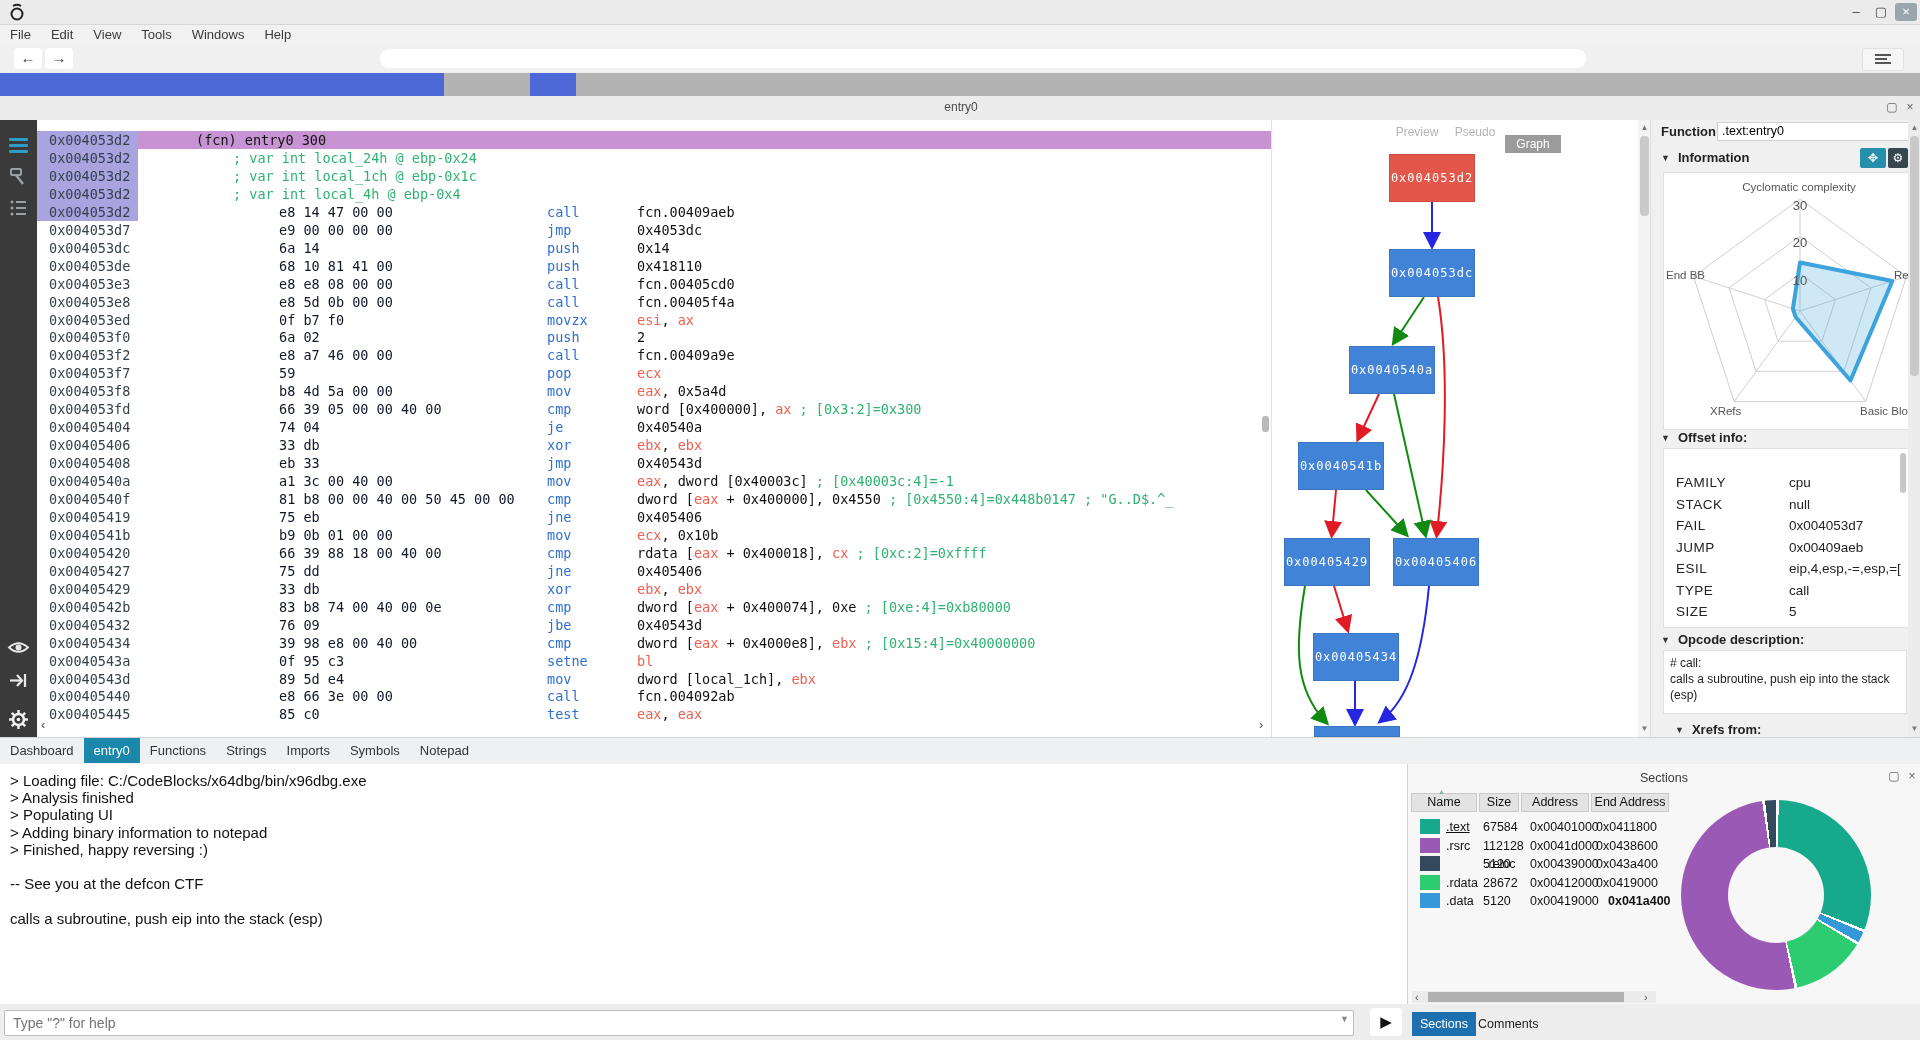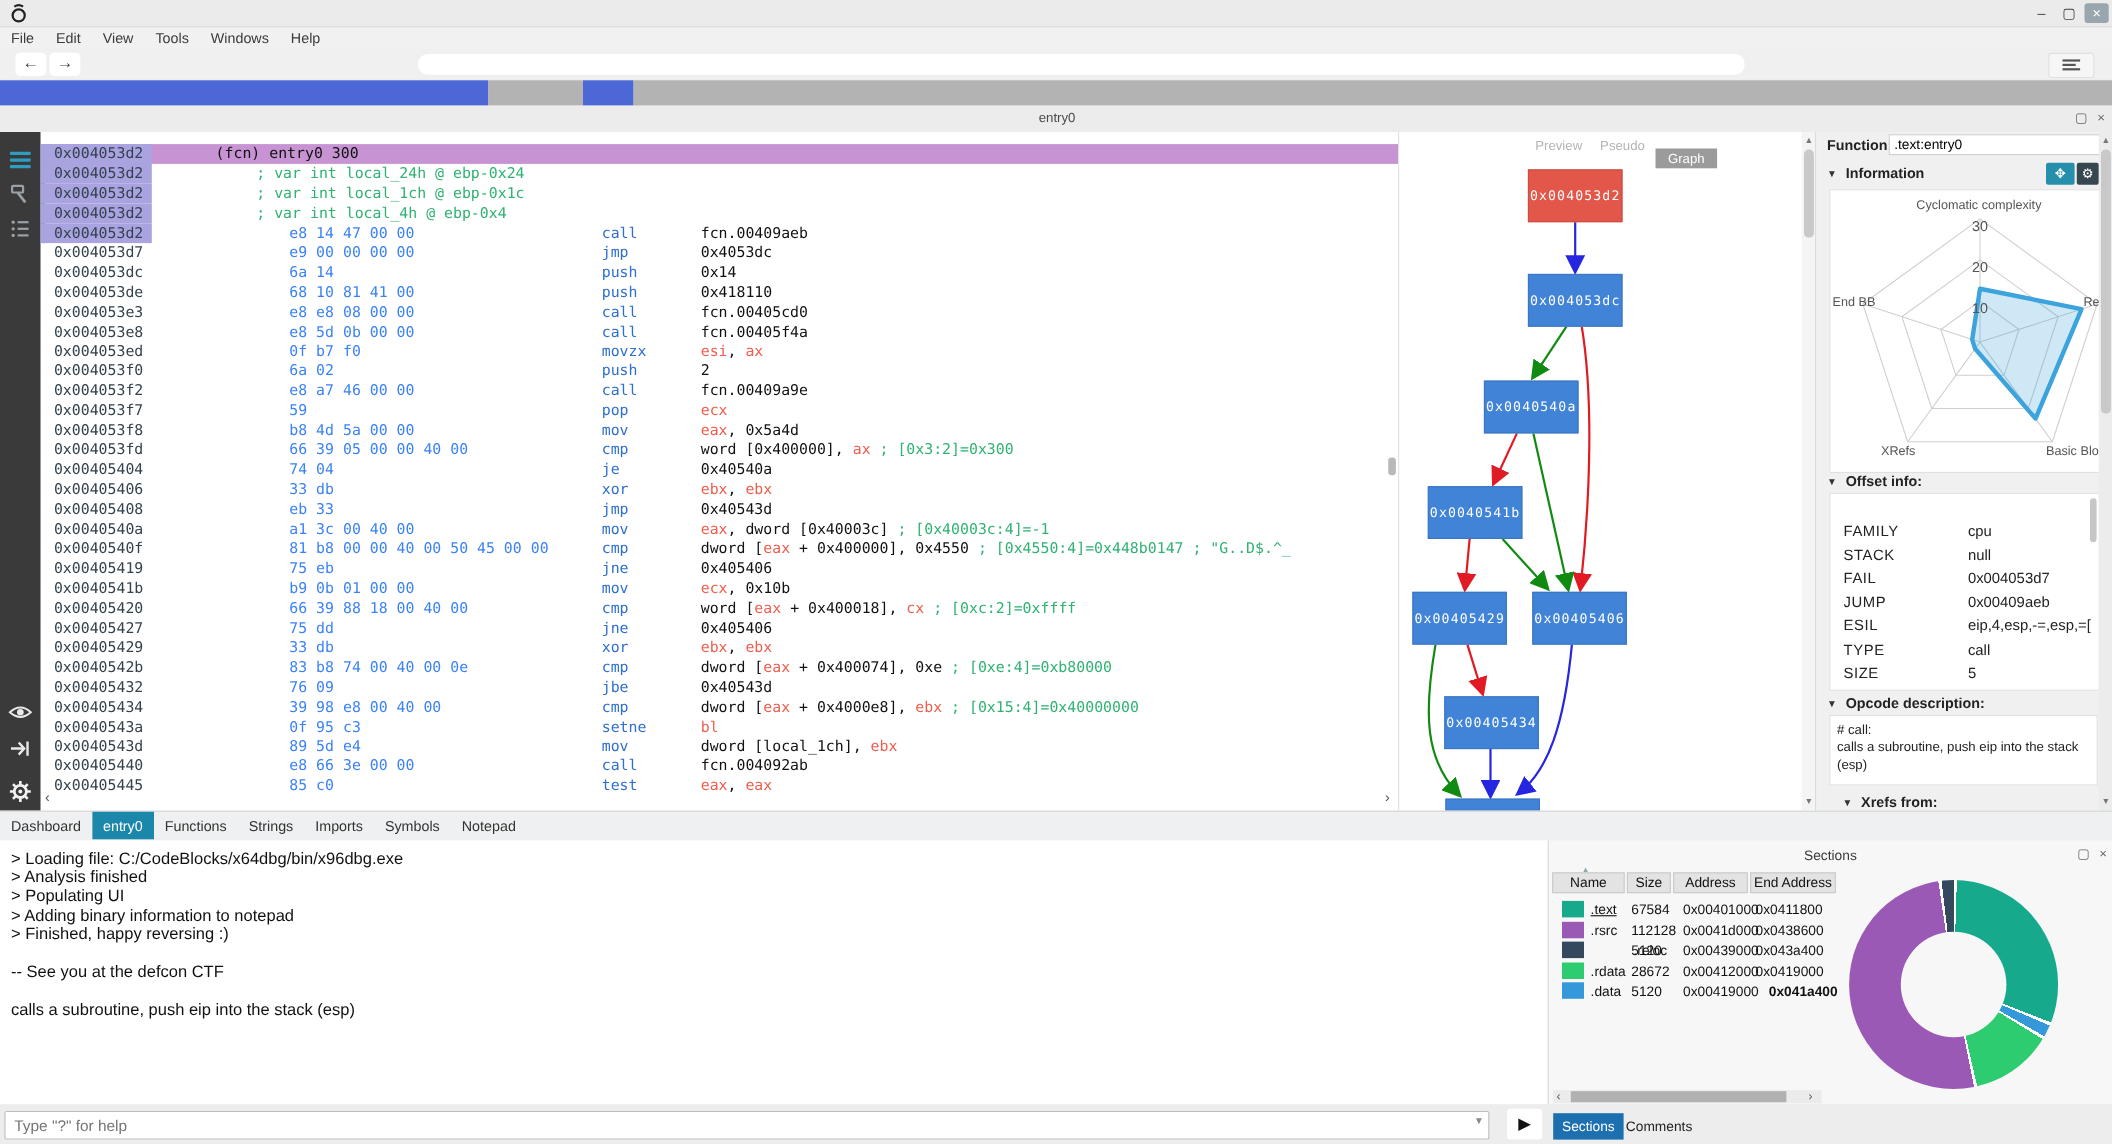--- a/index.html
+++ b/index.html
@@ -32,21 +32,21 @@
   .sb-icon{left:7px;width:23px;height:23px;}
   .hbar{position:absolute;left:2px;width:19px;height:3px;background:#2e9cc3;border-radius:1px;}
   
   #disasm{left:37px;top:120px;width:1234px;height:617px;background:#fff;overflow:hidden;
           font-family:"DejaVu Sans Mono",monospace;font-size:13.5px;}
   #viewstrip{left:0;top:11px;width:4px;height:90px;background:#35a3c8;}
   .drow{position:absolute;left:0;width:1234px;height:18px;line-height:18px;white-space:nowrap;}
   .drow .addr{position:absolute;left:12px;color:#33424c;}
   .addr-hl{position:absolute;left:0;top:0;width:101px;height:18px;background:#a9a3e0;}
   .fcn-bg{position:absolute;left:4px;top:0;width:1230px;height:18px;background:#c793d2;}
-  .dbytes{position:absolute;left:226px;color:#3b82f6;}
+  .dbytes{position:absolute;left:242px;color:#0f172a;}
   .dmn{position:absolute;left:510px;color:#2e6fd0;}
   .dops{position:absolute;left:600px;}
   .c-k{color:#111;}.c-r{color:#ef5e4e;}.c-g{color:#2fb272;}
   .dcomment{position:absolute;left:196px;color:#2fb272;}
   .dfcn{position:absolute;left:159px;color:#111;}
   #dis-vthumb{left:1225px;top:296px;width:7px;height:16px;background:#b9b9b9;border-radius:3px;}
   .hsarrow{top:597px;font-size:13px;color:#555;font-family:"Liberation Sans",sans-serif;}
   
   #graph{left:1271px;top:120px;width:379px;height:617px;background:#fff;border-left:1px solid #e2e2e2;overflow:hidden;}
   .gtab{position:absolute;top:3px;height:18px;line-height:18px;font-size:12px;color:#b4b4b4;text-align:center;}
@@ -323,21 +323,21 @@
       <div class="drow" style="top:405.9px">
         <span class="addr">0x0040541b</span>
         <span class="dbytes">b9 0b 01 00 00</span>
         <span class="dmn">mov</span>
         <span class="dops"><span class="c-r">ecx</span><span class="c-k">, 0x10b</span></span>
       </div>
       <div class="drow" style="top:423.84999999999997px">
         <span class="addr">0x00405420</span>
         <span class="dbytes">66 39 88 18 00 40 00</span>
         <span class="dmn">cmp</span>
-        <span class="dops"><span class="c-k">word [</span><span class="c-r">eax</span><span class="c-k"> + 0x400018], </span><span class="c-r">cx</span><span class="c-k"> </span><span class="c-g">; [0xc:2]=0xffff</span></span>
+        <span class="dops"><span class="c-k">rdata [</span><span class="c-r">eax</span><span class="c-k"> + 0x400018], </span><span class="c-r">cx</span><span class="c-k"> </span><span class="c-g">; [0xc:2]=0xffff</span></span>
       </div>
       <div class="drow" style="top:441.79999999999995px">
         <span class="addr">0x00405427</span>
         <span class="dbytes">75 dd</span>
         <span class="dmn">jne</span>
         <span class="dops"><span class="c-k">0x405406</span></span>
       </div>
       <div class="drow" style="top:459.75px">
         <span class="addr">0x00405429</span>
         <span class="dbytes">33 db</span>

